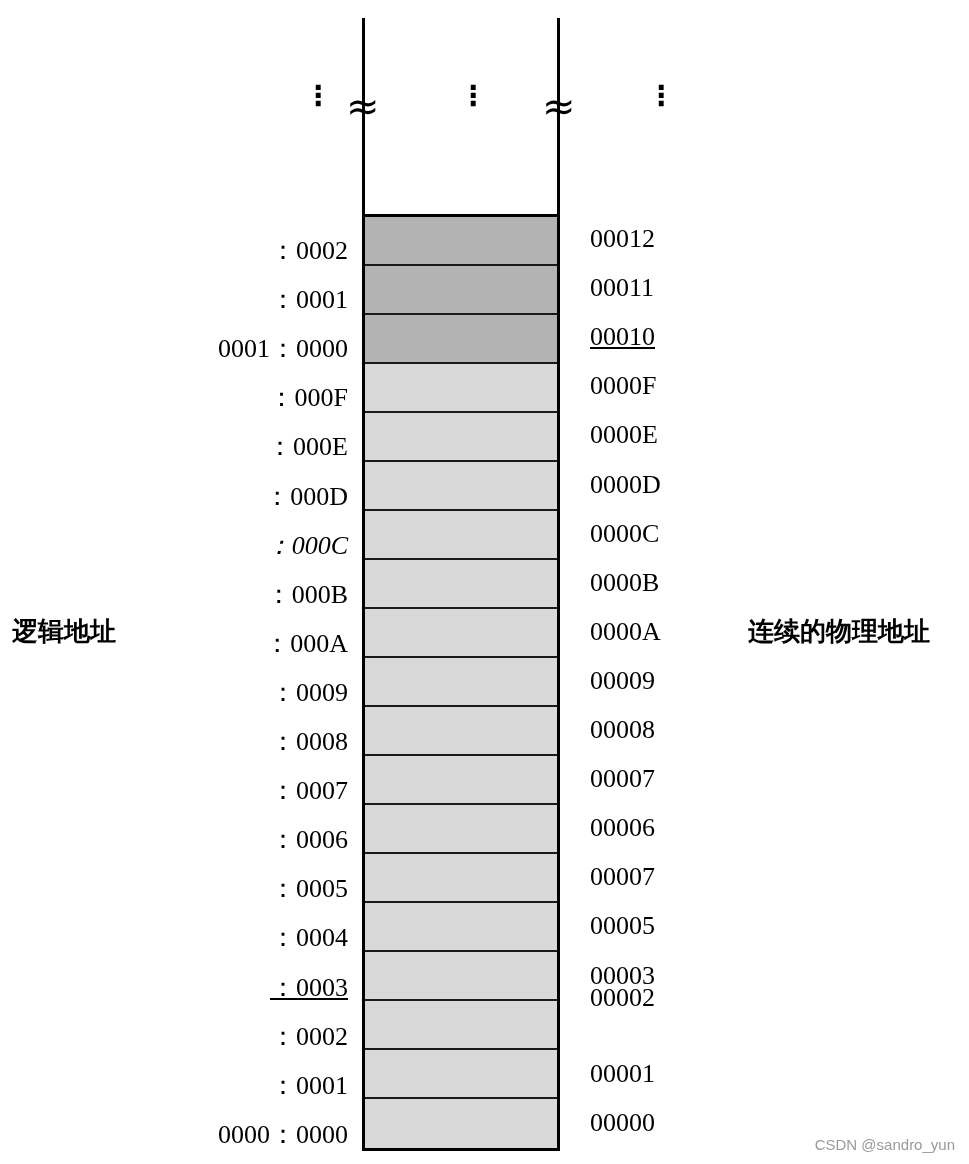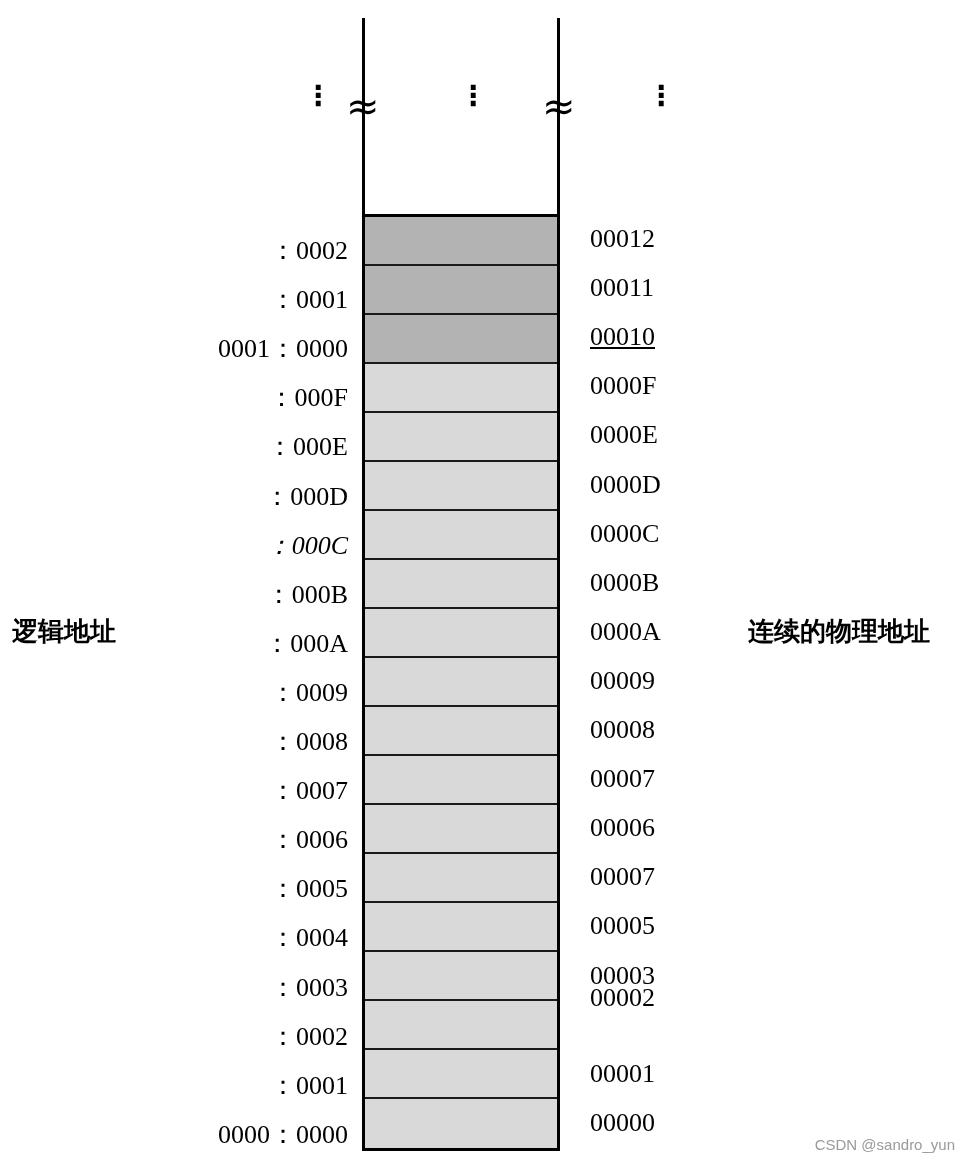--- a/index.html
+++ b/index.html
@@ -76,21 +76,21 @@
       <div class="row-label lab-left" style="top: 717px; text-align: center;">：0008</div>
       <div class="row-label lab-right" style="top: 717px;">00008</div>
       <div class="row-label lab-left" style="top: 766.1px;">：0007</div>
       <div class="row-label lab-right" style="top: 766.1px;">00007</div>
       <div class="row-label lab-left" style="top: 815.2px;">：0006</div>
       <div class="row-label lab-right" style="top: 815.2px;">00006</div>
       <div class="row-label lab-left" style="top: 864.3px;">：0005</div>
       <div class="row-label lab-right" style="top: 864.3px;">00007</div>
       <div class="row-label lab-left" style="top: 913.4px;">：0004</div>
       <div class="row-label lab-right" style="top: 913.4px;">00005</div>
-      <div class="row-label lab-left" style="top: 962.5px;">：0003</div>
+      <div class="row-label lab-left" style="top: 962.5px; text-decoration: underline;">：0003</div>
       <div class="row-label lab-right" style="top: 962.5px;">00003</div>
       <div class="row-label lab-left" style="top: 1011.6px;">：0002</div>
       <div class="row-label lab-right" style="top: 985px;">00002</div>
       <div class="row-label lab-left" style="top: 1060.7px;">：0001</div>
       <div class="row-label lab-right" style="top: 1060.7px;">00001</div>
       <div class="row-label lab-left" style="top: 1109.8px;">0000：0000</div>
       <div class="row-label lab-right" style="top: 1109.8px;">00000</div>
     </div>
 
   <div class="side-title" style="left:12px;">逻辑地址</div>

